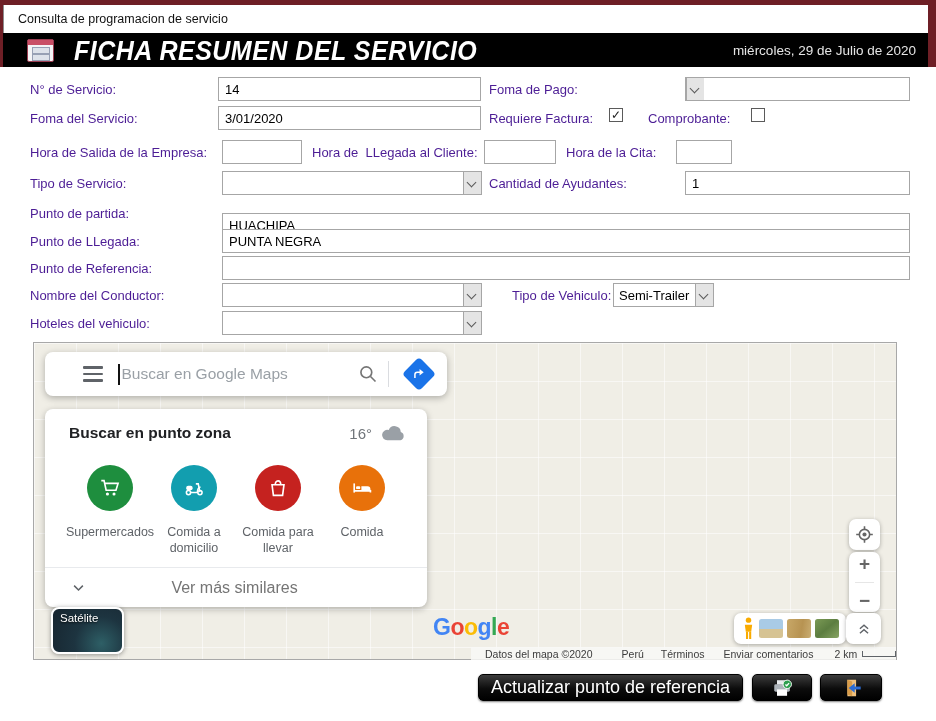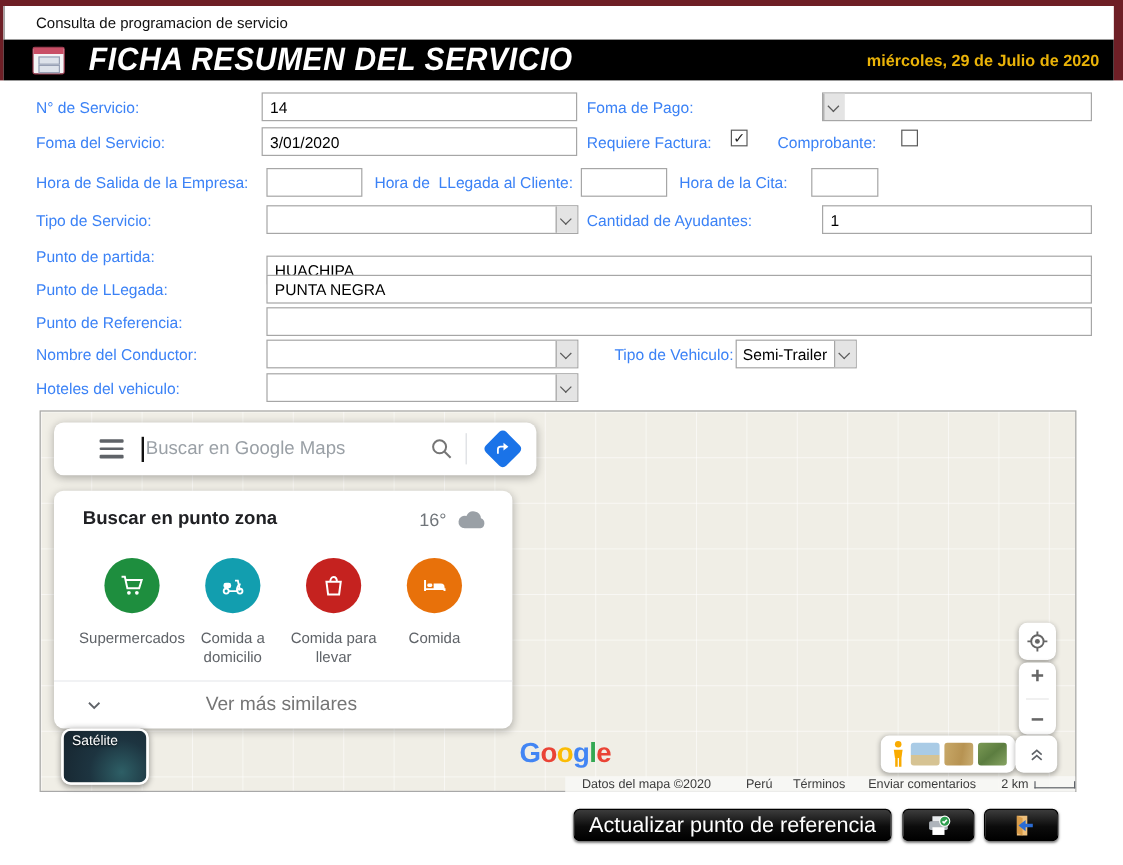--- a/index.html
+++ b/index.html
@@ -4,34 +4,34 @@
 <style>
   html,body{margin:0;padding:0;background:#fff;}
   #app{position:relative;width:936px;height:721px;overflow:hidden;background:#fff;
        font-family:"Liberation Sans",sans-serif;-webkit-font-smoothing:antialiased;}
   .abs{position:absolute;}
   
   .top-strip{left:0;top:0;width:936px;height:5px;background:#6e1f26;}
   .left-strip{left:0;top:5px;width:3px;height:62px;background:#6e1f26;}
   .right-strip{left:928px;top:0;width:8px;height:67px;background:#6e1f26;}
   .title-bar{left:3px;top:5px;width:925px;height:28px;background:#fff;border-left:1px solid #8d8d8d;
-             display:flex;align-items:center;padding-left:26px;box-sizing:border-box;}
+             display:flex;align-items:center;padding-left:14px;box-sizing:border-box;}
   .title-bar span{font-size:12.5px;color:#111;}
   
   .hdr{left:3px;top:33px;width:925px;height:34px;background:#000;display:flex;align-items:center;}
   .form-ico{width:27px;height:23px;background:#f4f4f6;border:1px solid #9a3c50;border-radius:2px;
             margin-left:24px;position:relative;box-sizing:border-box;}
   .form-ico .bar{position:absolute;left:0;top:0;width:100%;height:5px;background:#c94f66;}
   .form-ico .r1,.form-ico .r2{position:absolute;left:4px;width:16px;height:5px;background:#dde2ea;border:1px solid #97a0b4;}
   .form-ico .r1{top:7px;} .form-ico .r2{top:14px;}
   .hdr-title{color:#fff;font-size:25px;font-weight:800;font-style:italic;letter-spacing:.5px;
              margin-left:20px;transform:scaleY(1.08);white-space:nowrap;}
-  .hdr-date{color:#eab308;font-size:13.5px;font-weight:700;margin-left:auto;margin-right:12px;white-space:nowrap;text-align:center;}
-  
-  .lbl{font-size:13px;color:#3b82f6;white-space:pre;}
+  .hdr-date{color:#e5e5e5;font-size:13.5px;font-weight:400;margin-left:auto;margin-right:12px;white-space:nowrap;text-align:center;}
+  
+  .lbl{font-size:13px;color:#4c1d95;white-space:pre;}
   .inp{height:24px;background:#fff;border:1px solid #a6a6a6;box-sizing:border-box;
        display:flex;align-items:center;padding:0 6px;font-size:13px;color:#000;}
   .combo{height:24px;background:#fff;border:1px solid #a6a6a6;box-sizing:border-box;
          display:flex;align-items:stretch;font-size:13px;color:#000;}
   .combo-val{flex:1;display:flex;align-items:center;padding:0 5px;white-space:nowrap;overflow:hidden;}
   .chev{width:17px;background:#e4e4e4;border-left:1px solid #a6a6a6;position:relative;}
   .chev::after{content:"";position:absolute;left:4px;top:7px;width:6px;height:6px;
                border-right:1.6px solid #5a5a5a;border-bottom:1.6px solid #5a5a5a;transform:rotate(45deg);}
   .cb{width:14px;height:14px;background:#fff;border:1px solid #5a5a5a;box-sizing:border-box;
       display:flex;align-items:center;justify-content:center;font-size:12px;color:#222;line-height:1;}

